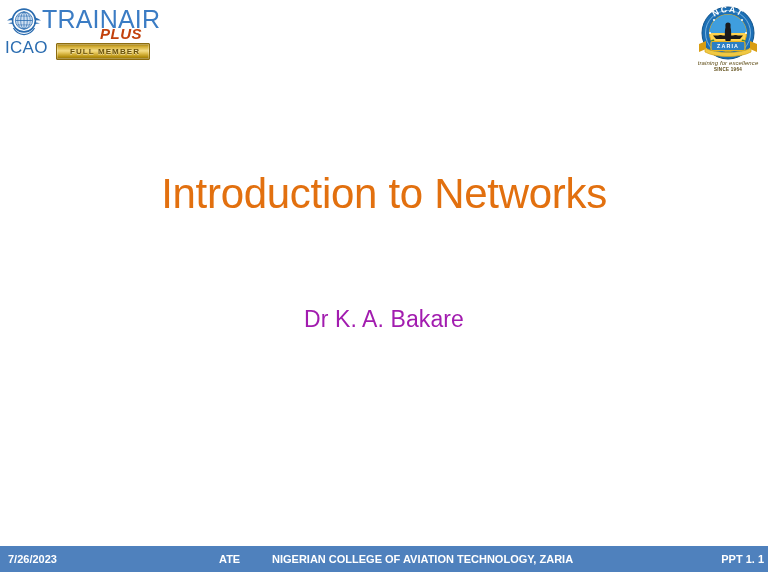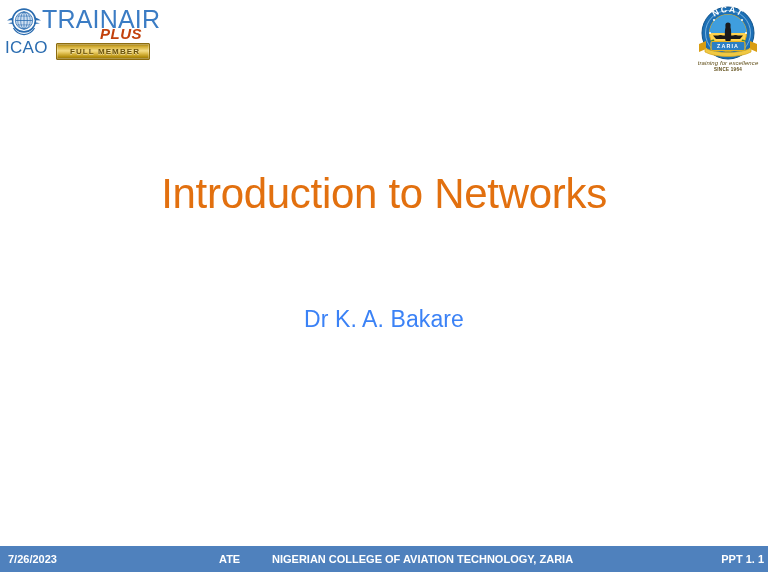--- a/index.html
+++ b/index.html
@@ -140,21 +140,21 @@
     line-height: 52px;
     letter-spacing: -0.3px;
   }
   #slide-subtitle {
     position: absolute;
     left: 0;
     top: 304px;
     width: 768px;
     text-align: center;
     font-size: 23px;
-    color: #3b82f6;
+    color: #a21caf;
     line-height: 30px;
     letter-spacing: 0.1px;
   }
 
   
   #footer-bar {
     position: absolute;
     left: 0;
     top: 546px;
     width: 768px;

